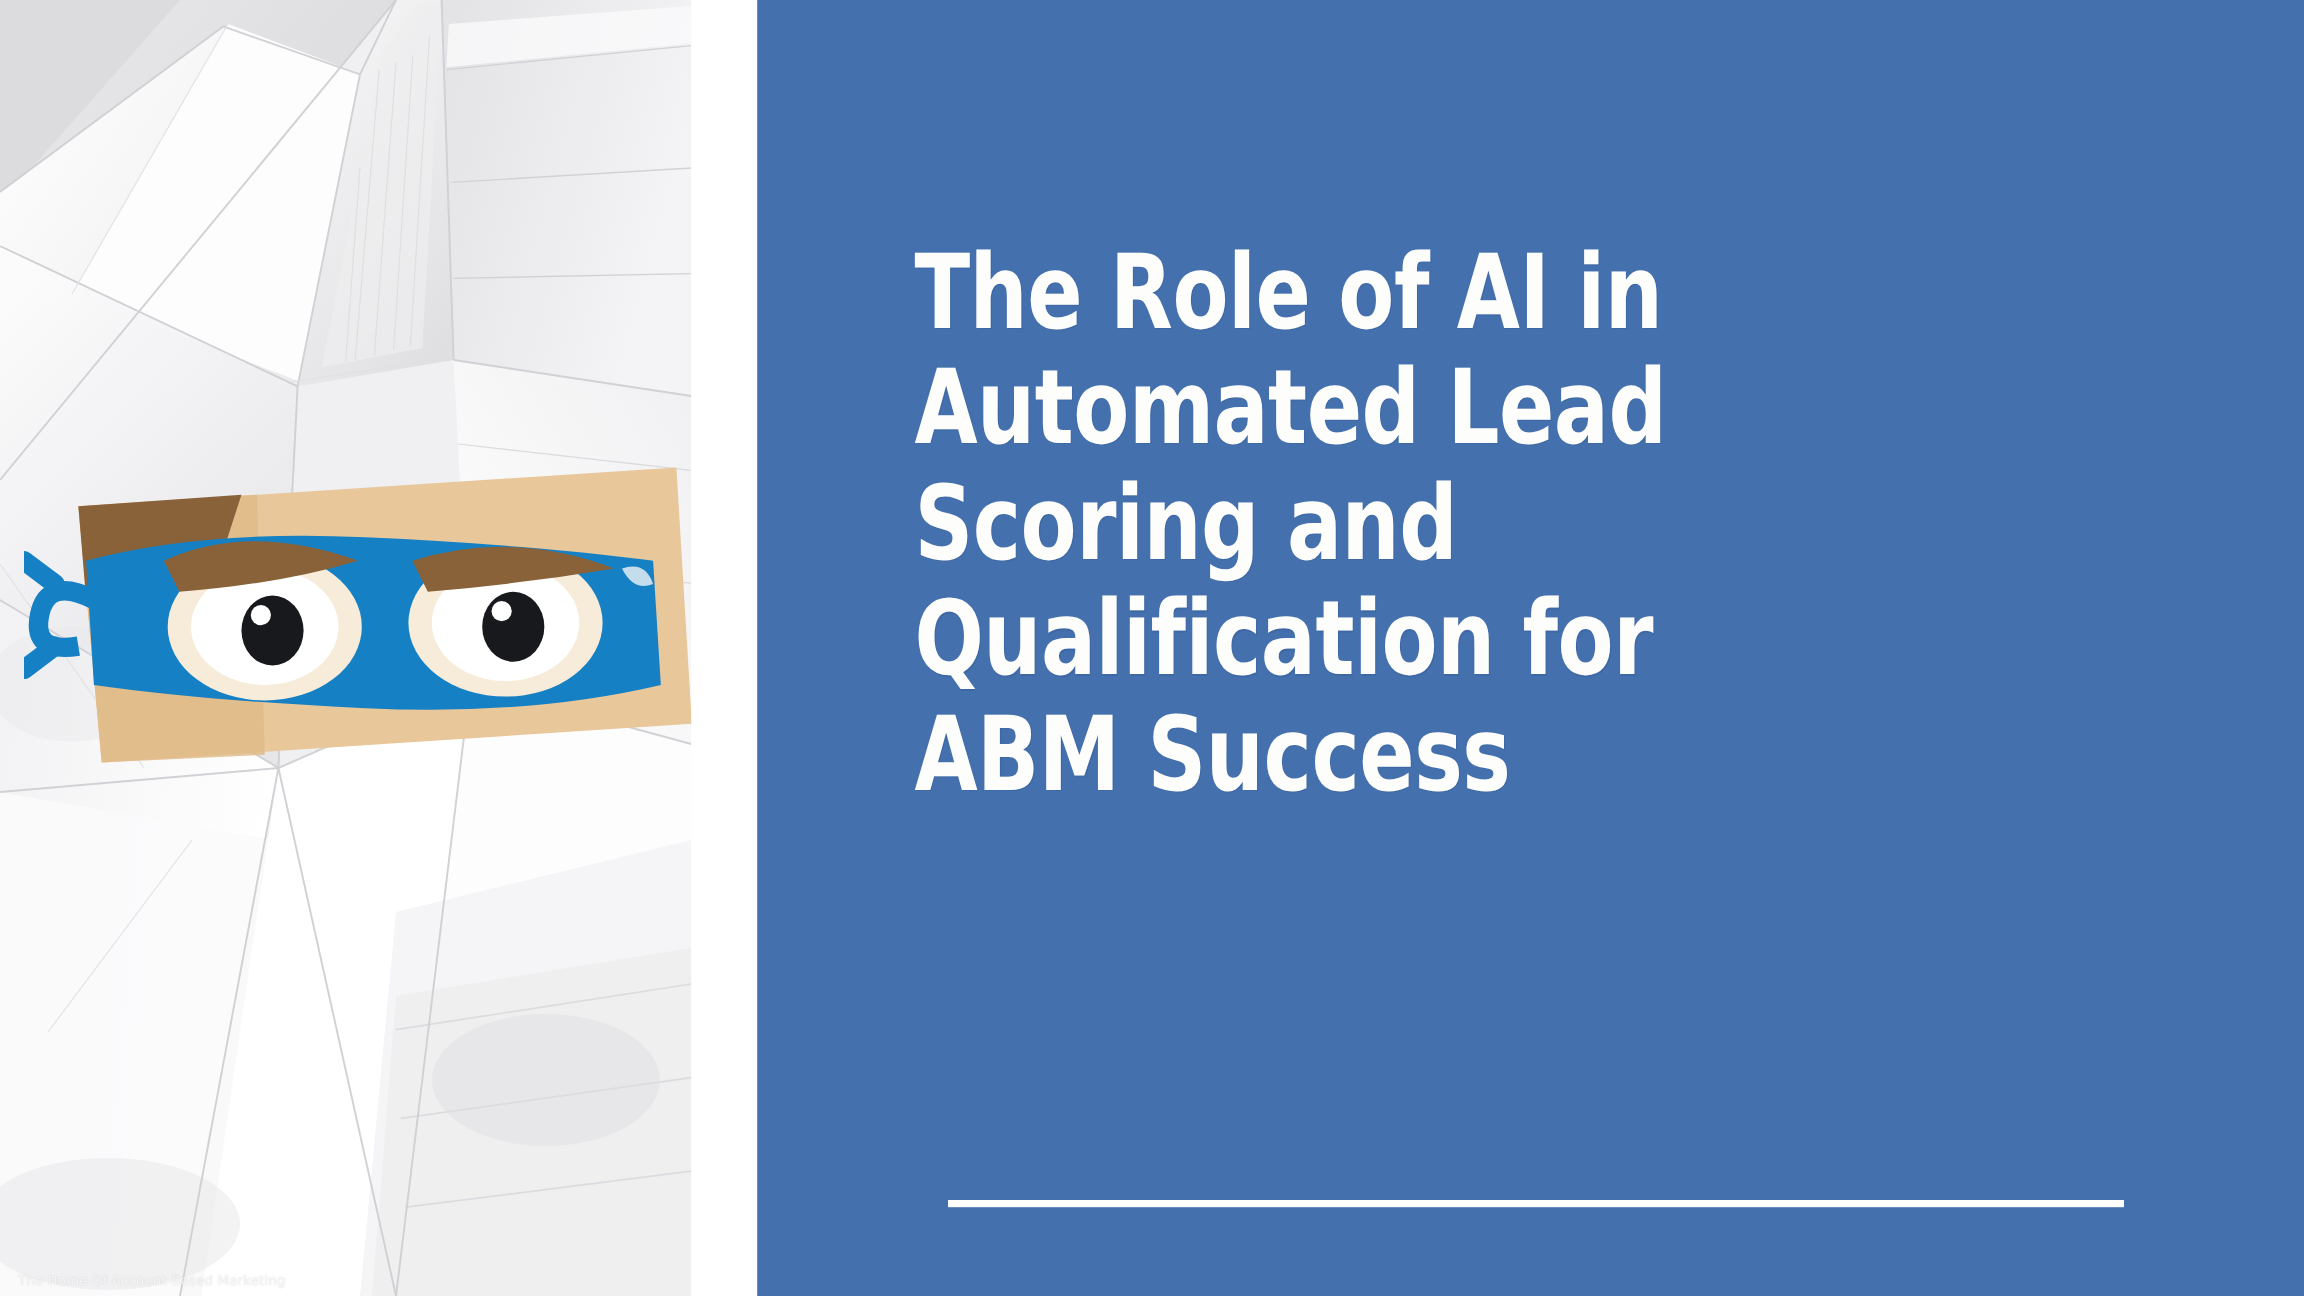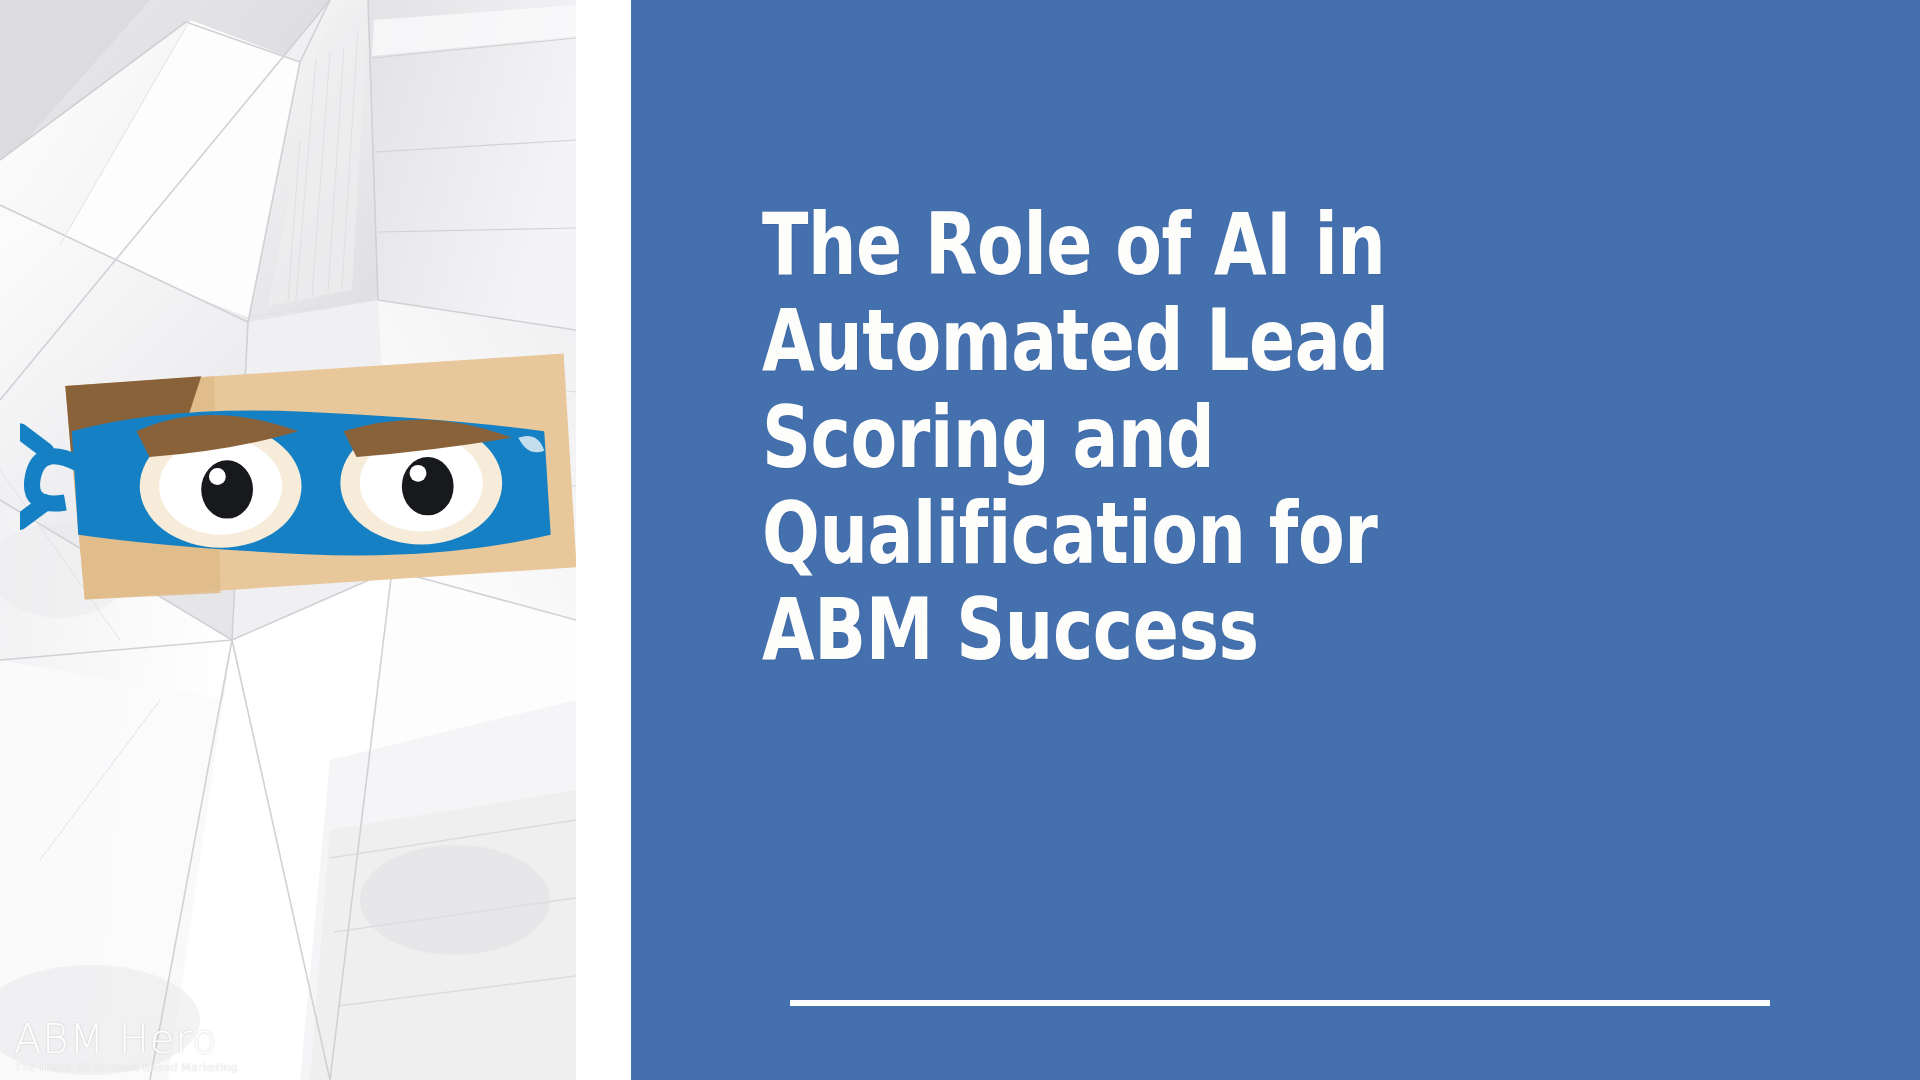--- a/index.html
+++ b/index.html
@@ -241,21 +241,20 @@
         <ellipse cx="64" cy="48" rx="8" ry="9" fill="#17191c"></ellipse>
         <ellipse cx="126" cy="47" rx="8" ry="9" fill="#17191c"></ellipse>
         <circle cx="61" cy="44" r="2.6" fill="#ffffff"></circle>
         <circle cx="123" cy="43" r="2.6" fill="#ffffff"></circle>
 
         <path d="M36,30 Q58,20 86,30 Q66,36 40,38 Z" fill="#8a6239"></path>
         <path d="M100,30 Q126,22 152,32 Q128,36 104,38 Z" fill="#8a6239"></path>
 
         <path d="M154,32 q6,-2 8,4 q-5,2 -8,-4 z" fill="#f0f4f8" opacity="0.8"></path>
       </svg>
-      <span class="logo-wordmark">ABM Hero</span>
       <span class="logo-tagline">The Home Of Account Based Marketing</span>
     </div>
   </div>
 
   <div class="blue-panel"></div>
 
   <div class="title-wrap">
     <h1 class="post-title">The Role of AI in
 Automated Lead
 Scoring and

